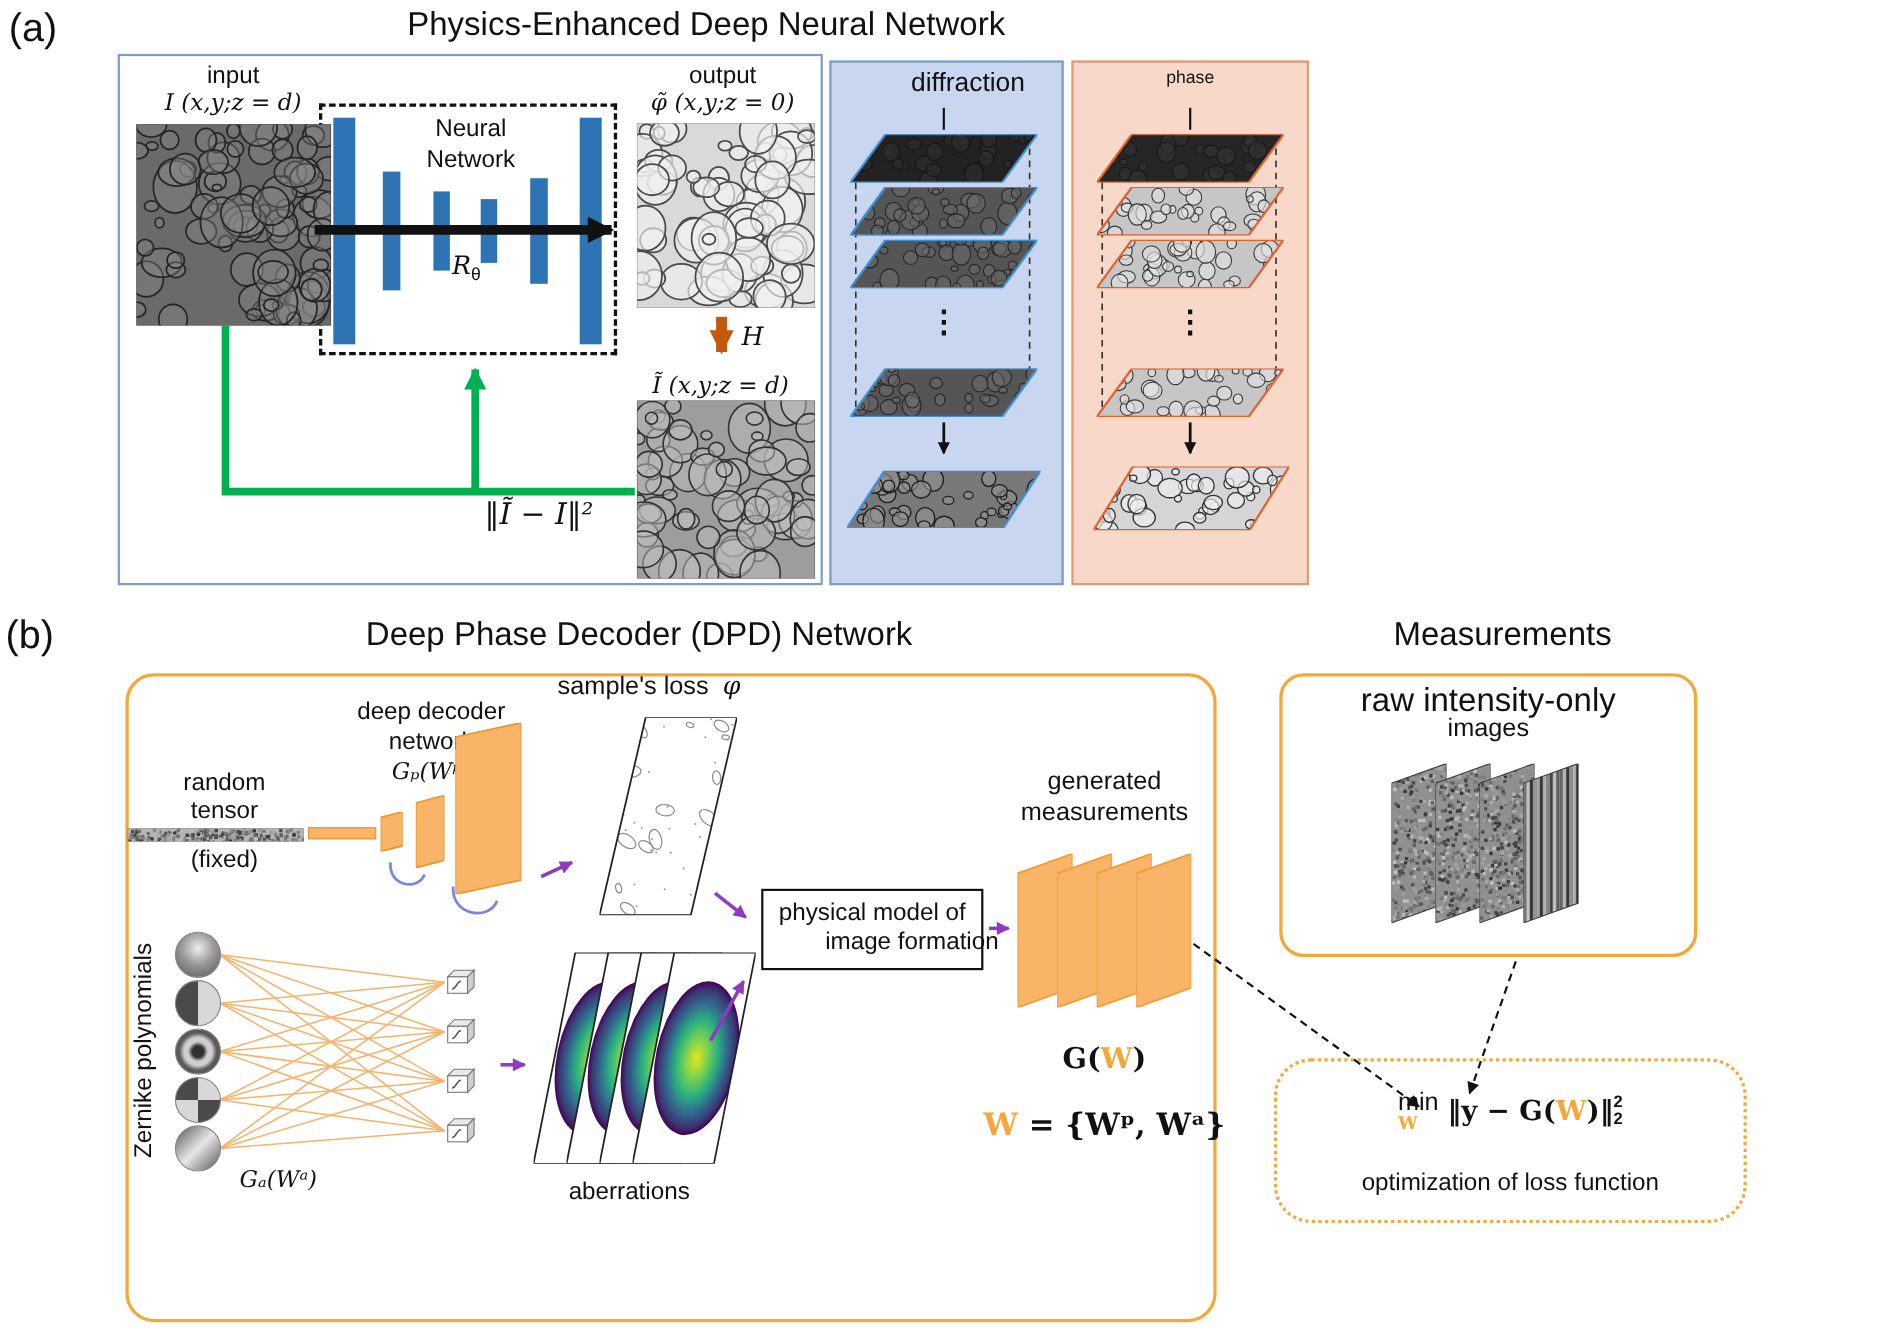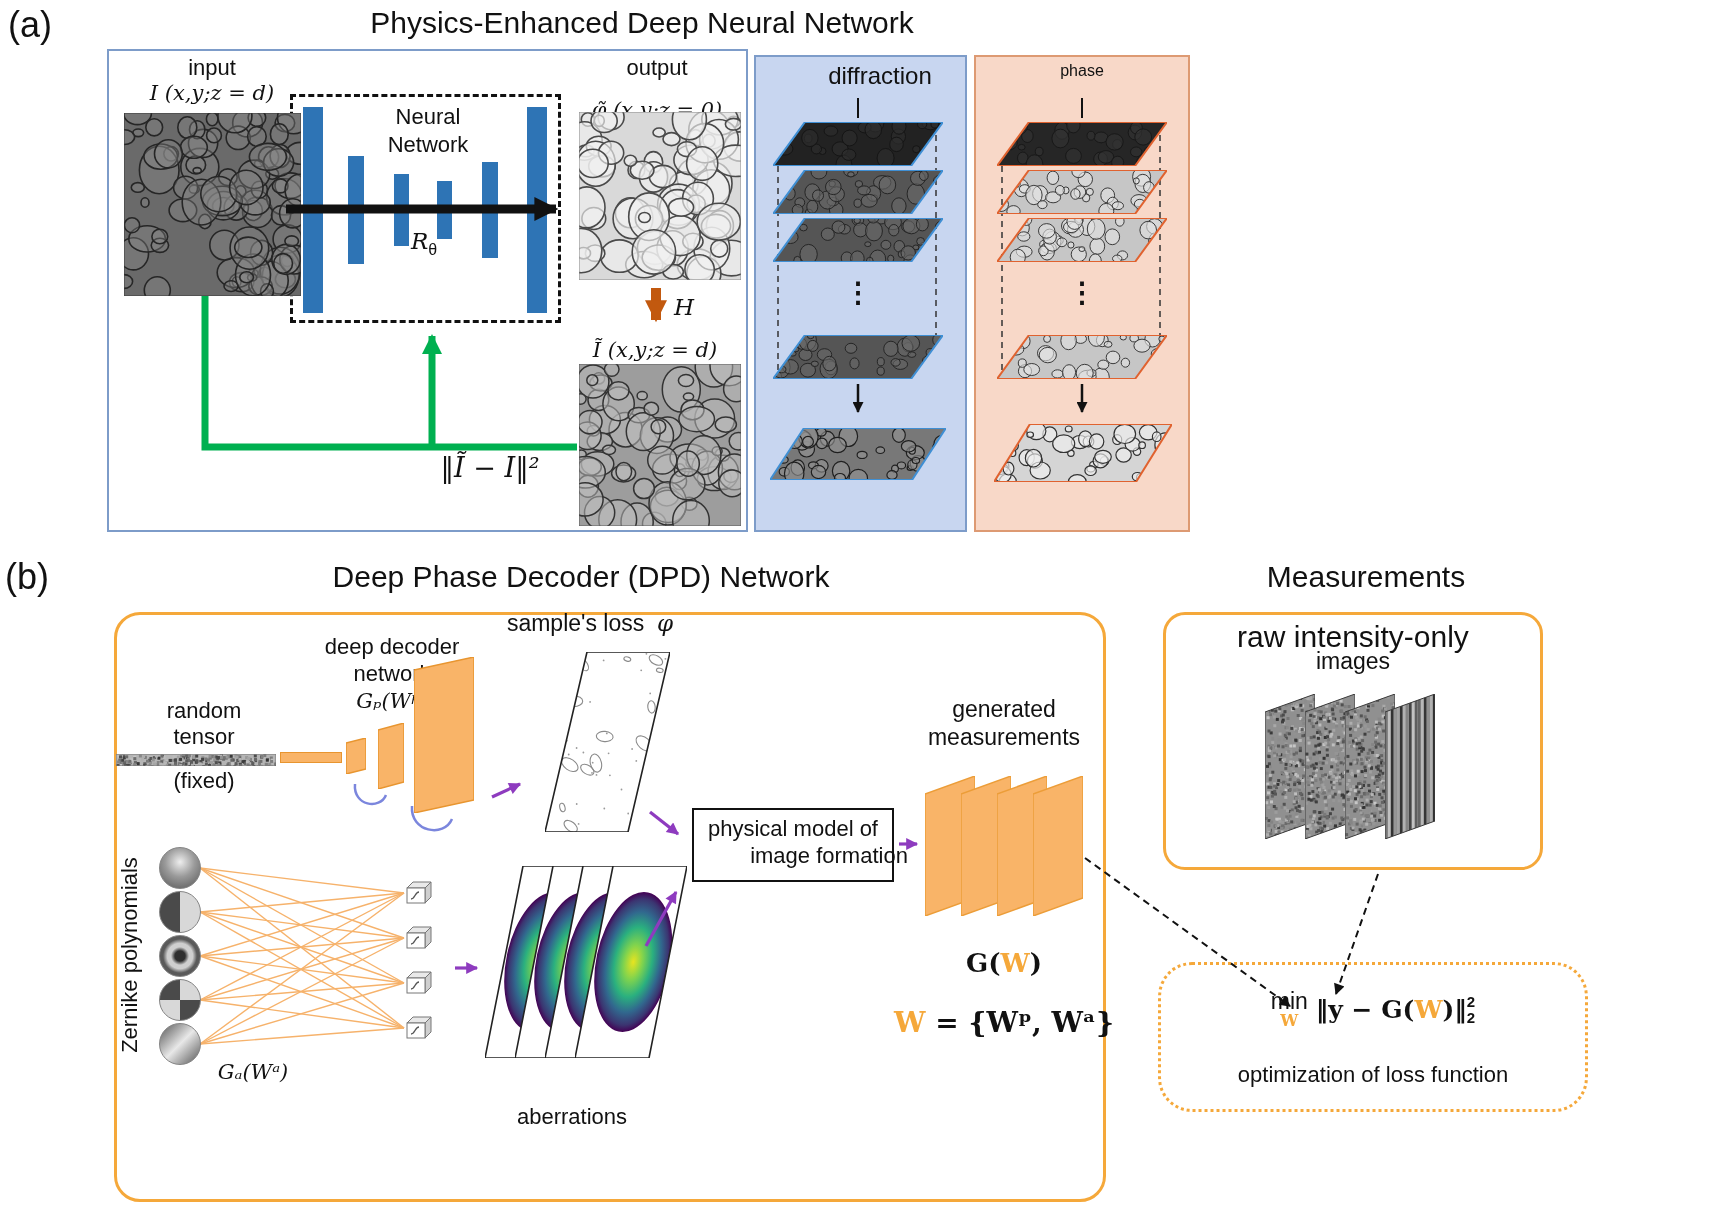--- a/index.html
+++ b/index.html
@@ -20,21 +20,21 @@
 .phasePanel{position:absolute;background:#f8d8c8;border:2px solid #dd9a73}
 .orangeBox{position:absolute;border:3px solid #f5a83a;border-radius:26px;background:#fff}
 .dottedBox{position:absolute;border:3px dotted #f5a83a;border-radius:34px;background:#fff}
 .zc{position:absolute;width:42px;height:42px;border-radius:50%;border:1px solid #848484;z-index:3}
 .cube{position:absolute;z-index:4}
 .dots{position:absolute;z-index:3;font-size:28px;font-weight:bold}
 .modelBox{position:absolute;border:2px solid #111;background:#fff}
 .dec1{position:absolute;background:#f9b468;border:1.5px solid #e8952f;z-index:3}
 .orangeW{color:#f5a83a;font-weight:bold}
 .serifB{font-family:"DejaVu Serif",serif;font-weight:600}
-.minblk{display:inline-flex;flex-direction:column;align-items:center;font-size:23px;line-height:1;margin-right:8px}
+.minblk{display:inline-flex;flex-direction:column;font-size:23px;line-height:1;margin-right:8px}
 .minw{font-size:16px;font-family:"DejaVu Serif",serif}
 .supsub{display:inline-flex;flex-direction:column;font-size:15px;line-height:1.05;vertical-align:middle;font-weight:600}
 .formula{display:flex;align-items:center;z-index:3}
 .vert{transform:translate(-50%,-50%) rotate(-90deg);white-space:nowrap}
 </style>
 </head>
 <body>
 
 <div>
   <div class="abs panelLabel" style="left:8px;top:4px">(a)</div>
@@ -151,21 +151,21 @@
   <div class="abs ctr lbl" style="left:428px;top:132px;z-index:3">Network</div>
   <div class="nnbar" style="left:303px;top:107px;width:20px;height:206px"></div>
   <div class="nnbar" style="left:348px;top:156px;width:16px;height:108px"></div>
   <div class="nnbar" style="left:394px;top:174px;width:15px;height:72px"></div>
   <div class="nnbar" style="left:437px;top:181px;width:15px;height:58px"></div>
   <div class="nnbar" style="left:482px;top:162px;width:16px;height:96px"></div>
   <div class="nnbar" style="left:527px;top:107px;width:20px;height:206px"></div>
   <div class="abs ctr" style="left:424px;top:228px;z-index:6;font-size:23px"><span class="math">R</span><sub style="font-size:16px">θ</sub></div>
 
   <div class="abs ctr lbl" style="left:657px;top:55px">output</div>
-  <div class="abs ctr math small" style="left:657px;top:98px">φ̃ (x,y;z = 0)</div>
+  <div class="abs ctr math small" style="left:657px;top:81px">φ̃ (x,y;z = 0)</div>
   <div class="tex" style="left:579px;top:112px;width:162px;height:168px"><svg width="162" height="168" viewBox="0 0 162 168">
         <defs>
           <clipPath id="cp2">
             <polygon points="0,0 162,0 162,168 0,168"></polygon>
           </clipPath>
         </defs>
         <polygon points="0,0 162,0 162,168 0,168" fill="#d9d9d9"></polygon>
         <g clip-path="url(#cp2)">
           <ellipse cx="130.4" cy="17.6" rx="20.6" ry="19.6" fill="#f0f0f0" fill-opacity="0.65" stroke="#4a4a4a" stroke-width="1.6"></ellipse>
           <ellipse cx="133.3" cy="71.4" rx="19.7" ry="21.6" fill="#f0f0f0" fill-opacity="0.65" stroke="#4a4a4a" stroke-width="1.6"></ellipse>
@@ -1275,21 +1275,21 @@
           <clipPath id="cp22">
             <polygon points="38,0 112,0 74,192 0,192"></polygon>
           </clipPath>
         </defs>
         <polygon points="38,0 112,0 74,192 0,192" fill="#ffffff"></polygon>
         <g clip-path="url(#cp22)">
           <ellipse cx="58.24" cy="96" rx="36.96" ry="71.03999999999999" fill="url(#vg22)" transform="rotate(12 58.24 96)"></ellipse>
         </g>
         <polygon points="38,0 112,0 74,192 0,192" fill="none" stroke="#222222" stroke-width="1.6"></polygon>
       </svg></div>
-  <div class="abs ctr lbl" style="left:572px;top:1104px">aberrations</div>
+  <div class="abs ctr lbl" style="left:572px;top:1070px">aberrations</div>
 
   <div class="modelBox" style="left:692px;top:808px;width:202px;height:74px"></div>
   <div class="abs ctr lbl" style="left:793px;top:816px;z-index:3">physical model of</div>
   <div class="abs ctr lbl" style="left:829px;top:843px;z-index:3">image formation</div>
 
   <div class="abs ctr lbl" style="left:1004px;top:696px;font-size:23px">generated</div>
   <div class="abs ctr lbl" style="left:1004px;top:724px;font-size:23px">measurements</div>
   <div class="tex" style="left:925px;top:776px"><svg width="50" height="140" viewBox="0 0 50 140">
         <defs>
           <clipPath id="cp23">

